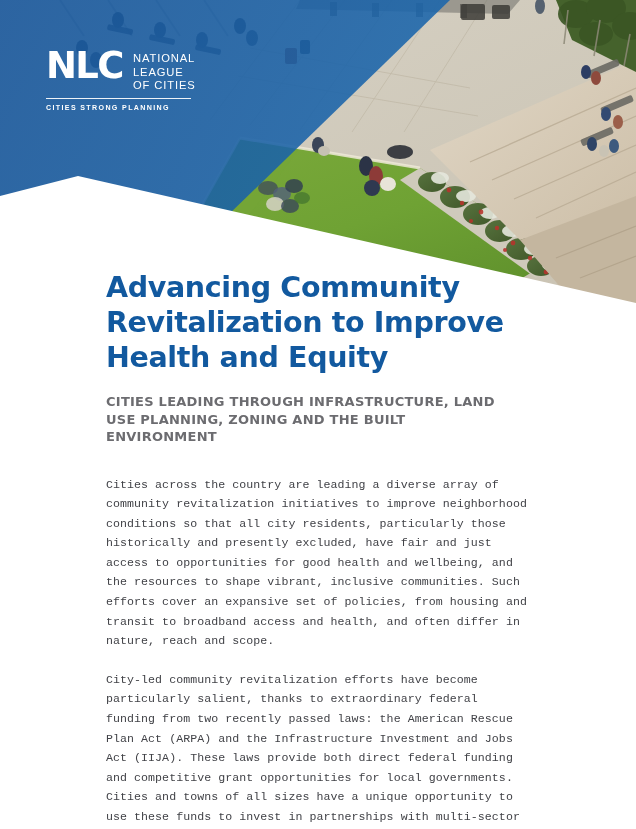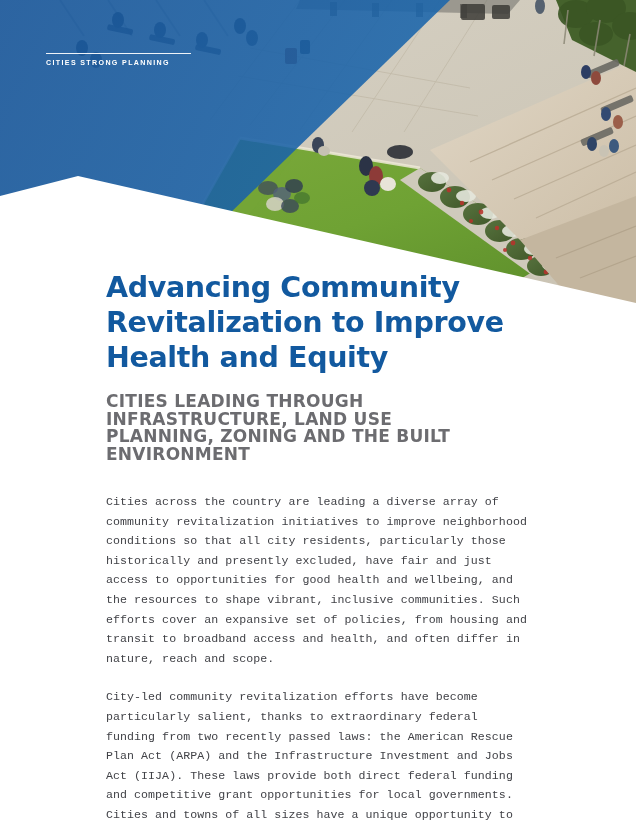--- a/index.html
+++ b/index.html
@@ -112,21 +112,21 @@
     font-size: 28.5px;
     line-height: 35px;
     font-weight: 700;
     letter-spacing: -0.35px;
     margin: 0;
     font-family: "DejaVu Sans", sans-serif;
   }
   .doc-subtitle {
     margin: 18px 0 0 0;
     color: #6c6c70;
-    font-size: 17px;
+    font-size: 13px;
     line-height: 17.5px;
     font-weight: 700;
     letter-spacing: 0.25px;
     max-width: 400px;
     font-family: "DejaVu Sans", sans-serif;
   }
   .doc-paras {
     margin-top: 29px;
   }
   .doc-para {
@@ -332,20 +332,28 @@
         <line x1="156" y1="0" x2="180" y2="36"></line>
         <line x1="204" y1="0" x2="228" y2="36"></line>
       </g>
     </svg>
   </div>
 
   <div class="hero-blue soft"></div>
   <div class="hero-wedge"></div>
 
   <div class="logo">
+    <div class="logo-row">
+      <span class="logo-mark">NLC</span>
+      <span class="logo-words">
+        <div>NATIONAL</div>
+        <div>LEAGUE</div>
+        <div>OF CITIES</div>
+      </span>
+    </div>
     <div class="logo-rule"></div>
     <div class="logo-tagline">CITIES STRONG PLANNING</div>
   </div>
 </div>
 
 <div class="doc">
   <h1 class="doc-title">Advancing Community Revitalization to Improve Health and Equity</h1>
   <h2 class="doc-subtitle">CITIES LEADING THROUGH INFRASTRUCTURE, LAND USE PLANNING, ZONING AND THE BUILT ENVIRONMENT</h2>
   <div class="doc-paras">
     <p class="doc-para">Cities across the country are leading a diverse array of community revitalization initiatives to improve neighborhood conditions so that all city residents, particularly those historically and presently excluded, have fair and just access to opportunities for good health and wellbeing, and the resources to shape vibrant, inclusive communities. Such efforts cover an expansive set of policies, from housing and transit to broadband access and health, and often differ in nature, reach and scope.</p>

